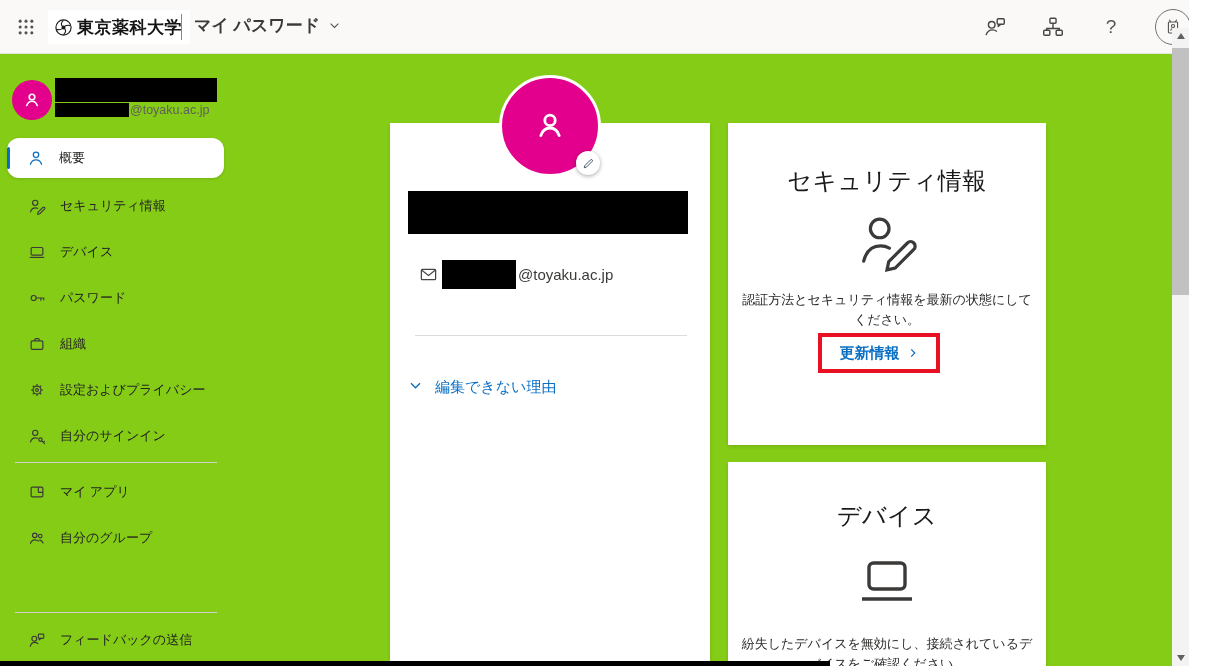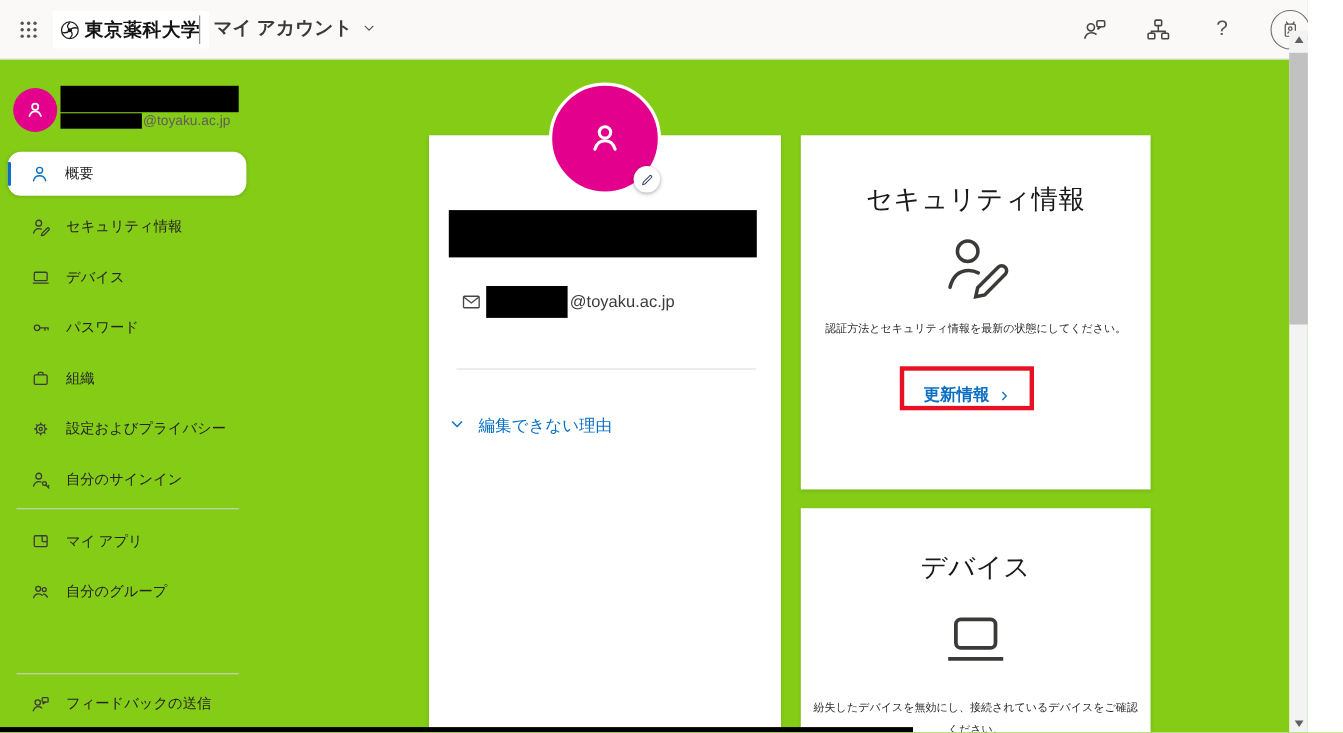--- a/index.html
+++ b/index.html
@@ -50,26 +50,26 @@
               background:#ffffff; box-shadow:0 1px 4px rgba(0,0,0,.35); display:flex; align-items:center;
               justify-content:center; cursor:pointer; }
   .email-row { position:absolute; left:29px; top:137px; display:flex; align-items:center; }
   .email-suffix { font-size:15px; color:#3c3b39; }
   .pc-divider { position:absolute; left:25px; top:212px; width:272px; height:1px; background:#dedcda; }
   .reason-link { position:absolute; left:18px; top:255px; display:flex; align-items:flex-start; gap:12px;
                  color:#0b6fc4; font-size:15px; cursor:pointer; }
 
   .card-title { position:absolute; left:0; width:100%; text-align:center; font-size:24px; font-weight:400;
                 color:#1b1a19; letter-spacing:.5px; }
-  .card-desc { position:absolute; left:9px; width:300px; text-align:center; font-size:10px;
+  .card-desc { position:absolute; left:9px; width:300px; text-align:center; font-size:13px;
                line-height:19.5px; color:#2b2a29; }
   .card-icon { position:absolute; left:0; width:100%; display:flex; justify-content:center; }
 
   .annotation-box { position:absolute; left:90px; top:210px; width:122px; height:40px;
-                    border:4px solid #e81123; display:flex; align-items:flex-end; justify-content:center; z-index:5; }
+                    border:4px solid #e81123; display:flex; align-items:center; justify-content:center; z-index:5; }
   .update-link { display:flex; align-items:center; gap:7px; color:#0b6fc4; font-size:15px; font-weight:700; cursor:pointer; }
 
   
   .bottom-redaction { position:absolute; left:0; top:661px; width:830px; height:5px; background:#000; z-index:40; }
 
   .scrollbar { position:absolute; right:0; top:28px; width:17px; height:638px; background:#f3f3f3; z-index:35; }
   .scroll-btn { position:absolute; left:0; width:17px; height:16px; display:flex; align-items:center; justify-content:center; cursor:pointer; }
   .tri-up { width:0; height:0; border-left:4px solid transparent; border-right:4px solid transparent; border-bottom:6px solid #606060; }
   .tri-down { width:0; height:0; border-left:4px solid transparent; border-right:4px solid transparent; border-top:6px solid #606060; }
   .scroll-thumb { position:absolute; left:0; top:20px; width:17px; height:247px; background:#c1c1c1; cursor:pointer; }
@@ -105,21 +105,21 @@
           <circle cx="10" cy="10" r="2" fill="#1a1a1a" stroke="none"></circle>
           <path d="M10 2.5c-3 2.5-3 5-0 7.5M10 17.5c3-2.5 3-5 0-7.5M2.8 12c3.4 1 5.5.2 7.2-2M17.2 8c-3.4-1-5.5-.2-7.2 2"></path>
         </g>
       </svg>
       <span class="logo-text">東京薬科大学</span>
     </div>
 
     <div class="hdr-divider"></div>
 
     <div class="app-title">
-      <span>マイ アカウント</span>
+      <span>マイ パスワード</span>
       <svg width="13" height="13" viewBox="0 0 20 20">
         <path d="M4 7l6 6 6-6" fill="none" stroke="#55534f" stroke-width="1.6"></path>
       </svg>
     </div>
 
     <div class="hdr-right">
       <div class="hdr-icon-btn">
         <svg width="24" height="24" viewBox="0 0 22 22">
           <g fill="none" stroke="#484644" stroke-width="1.3">
             <circle cx="8" cy="9" r="3"></circle>

